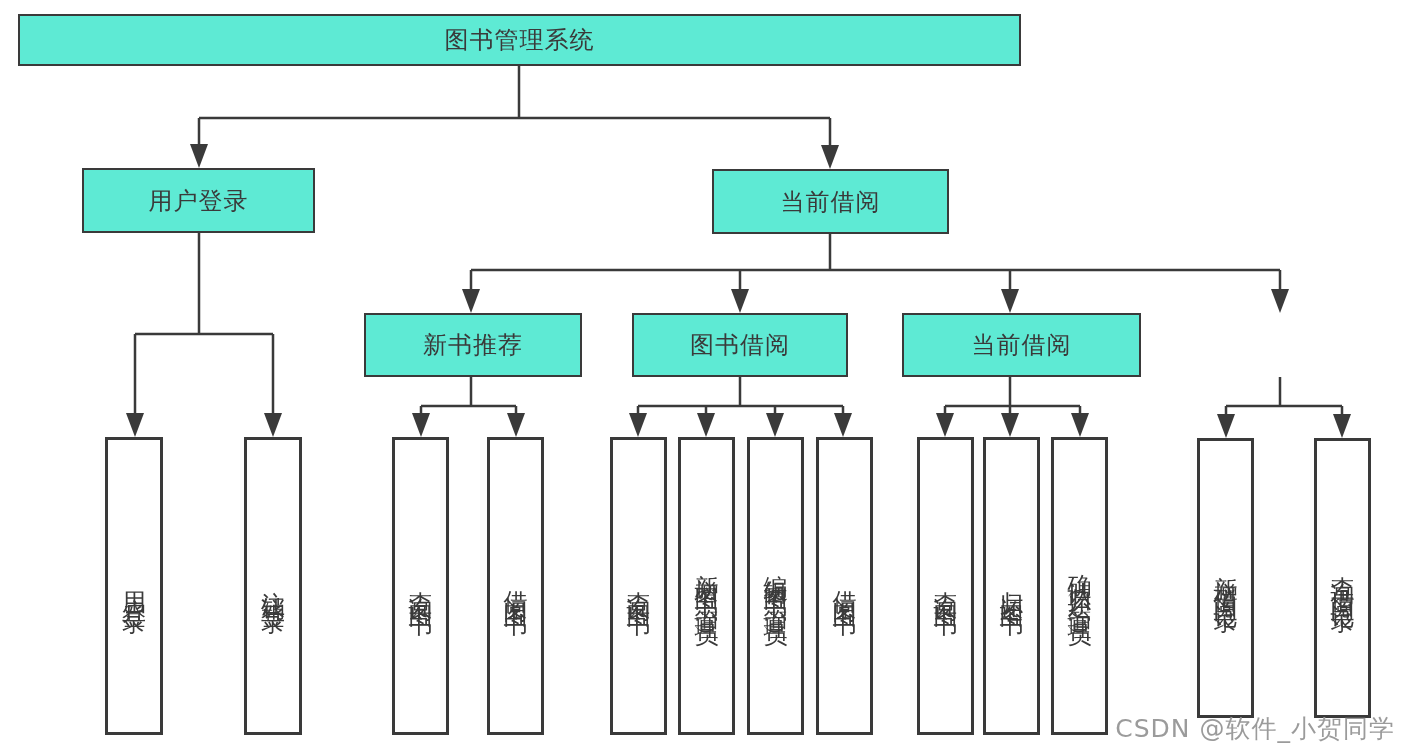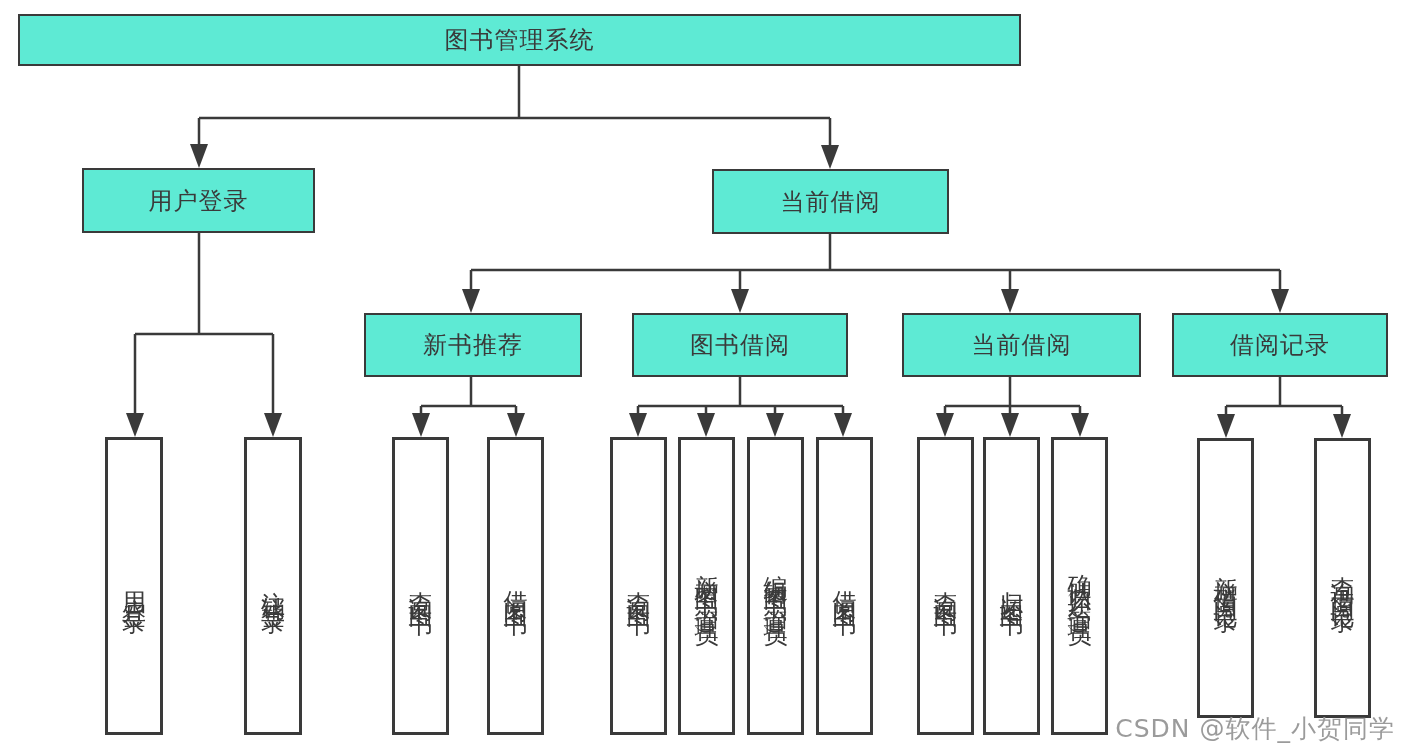--- a/index.html
+++ b/index.html
@@ -97,21 +97,20 @@
   </svg>
 
   <div class="hnode" style="left:18px;top:14px;width:1003px;height:52px;">图书管理系统</div>
 
   <div class="hnode" style="left:82px;top:168px;width:233px;height:65px;">用户登录</div>
   <div class="hnode" style="left:712px;top:169px;width:237px;height:65px;">当前借阅</div>
 
   <div class="hnode" style="left:632px;top:313px;width:216px;height:64px;">图书借阅</div>
   <div class="hnode" style="left:364px;top:313px;width:218px;height:64px;">新书推荐</div>
   <div class="hnode" style="left:902px;top:313px;width:239px;height:64px;">当前借阅</div>
-  <div class="hnode" style="left:1172px;top:313px;width:216px;height:64px;">借阅记录</div>
 
   <div class="vnode" style="left:105px;top:437px;width:58px;height:298px;">用户登录</div>
   <div class="vnode" style="left:244px;top:437px;width:58px;height:298px;">注销登录</div>
 
   <div class="vnode" style="left:392px;top:437px;width:57px;height:298px;">查询图书</div>
   <div class="vnode" style="left:487px;top:437px;width:57px;height:298px;">借阅图书</div>
 
   <div class="vnode" style="left:610px;top:437px;width:57px;height:298px;">查询图书</div>
   <div class="vnode" style="left:678px;top:437px;width:57px;height:298px;">新增图书（管理员）</div>
   <div class="vnode" style="left:747px;top:437px;width:57px;height:298px;">编辑图书（管理员）</div>

